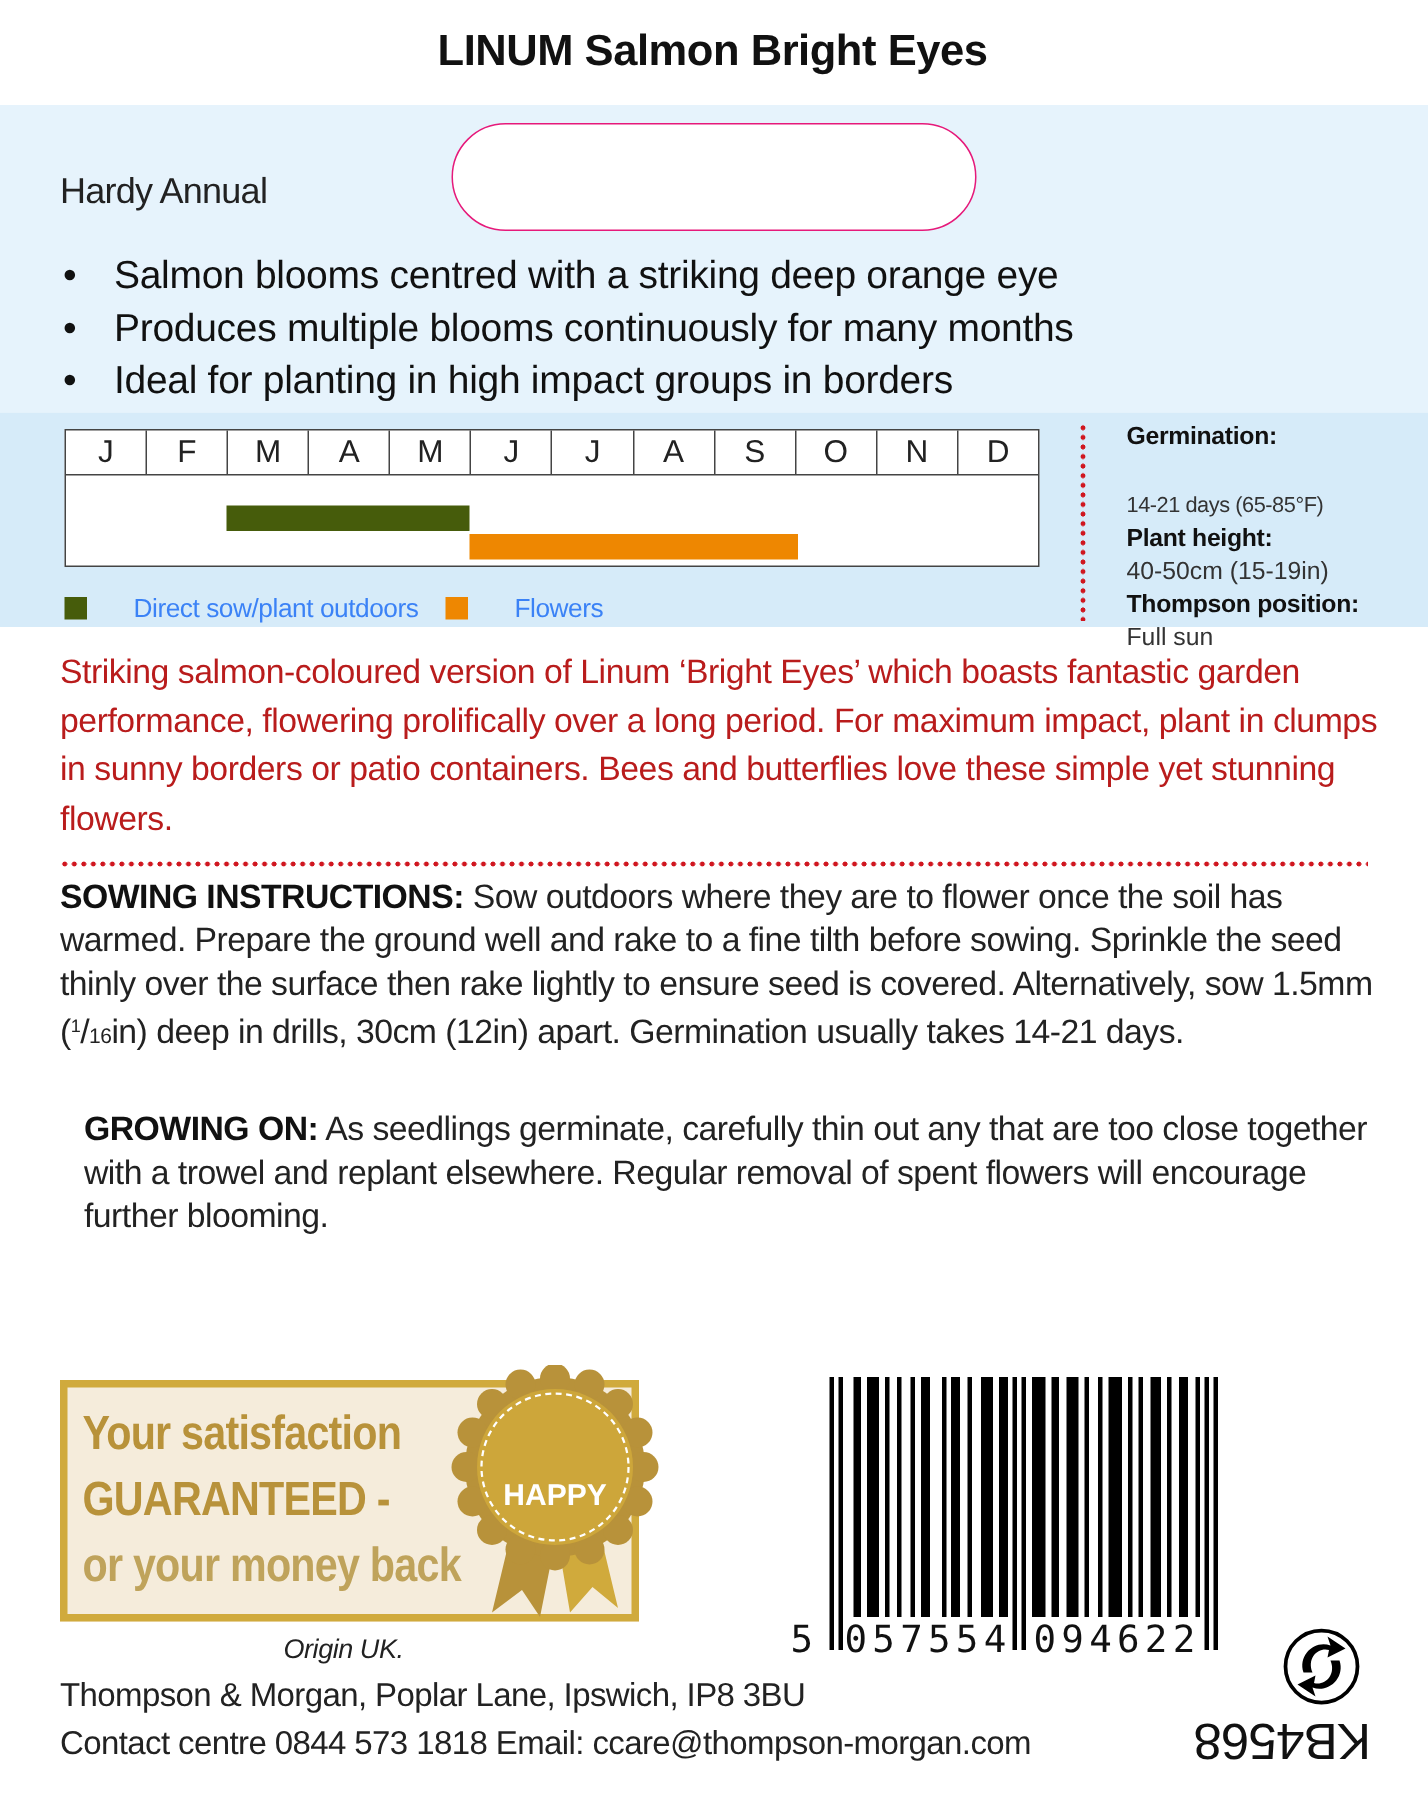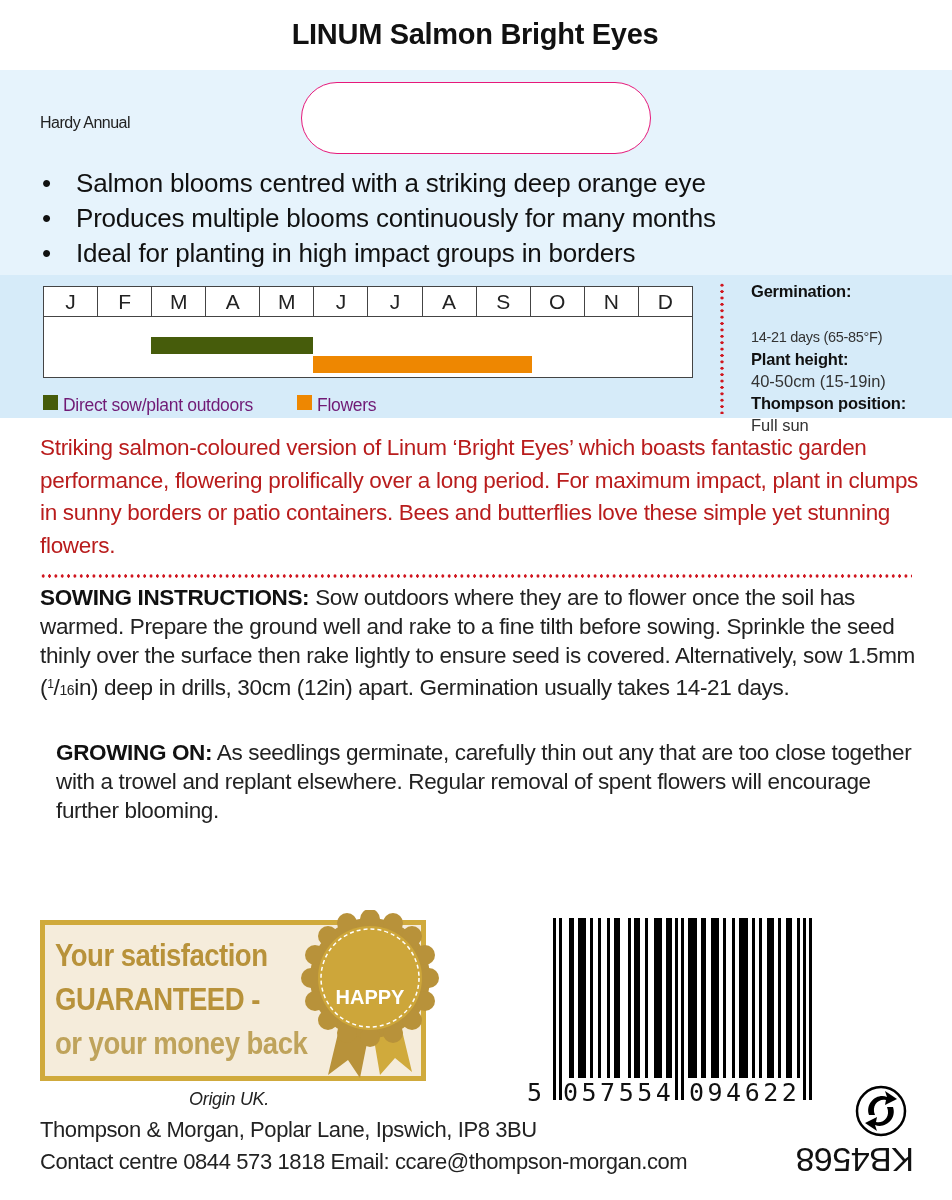--- a/index.html
+++ b/index.html
@@ -5,39 +5,39 @@
   * { box-sizing: border-box; margin: 0; padding: 0; }
   html, body { width: 952px; height: 1200px; background: #ffffff; overflow: hidden; }
   body { position: relative; font-family: "Liberation Sans", sans-serif; color: #111; }
 
   .title { position: absolute; left: 0; top: 18px; width: 908px; text-align: center;
            font-size: 29px; font-weight: bold; letter-spacing: -0.3px; margin-left: 21px; }
 
   .band-top { position: absolute; left: 0; top: 70px; width: 952px; height: 205px; background: #e6f3fc; }
   .band-cal { position: absolute; left: 0; top: 275px; width: 952px; height: 143px; background: #d6ebf9; }
 
-  .type-label { position: absolute; left: 40px; top: 114px; font-size: 16px; color: #222; letter-spacing: -0.5px; }
+  .type-label { position: absolute; left: 40px; top: 114px; font-size: 24px; color: #222; letter-spacing: -0.5px; }
   .name-box { position: absolute; left: 301px; top: 82px; width: 350px; height: 72px;
               background: #fff; border: 1.5px solid #e6197a; border-radius: 36px; }
 
   .bullets { position: absolute; left: 40px; top: 166px; list-style: none; }
   .bullets li { position: relative; font-size: 26px; line-height: 35px; padding-left: 36px; letter-spacing: -0.2px; }
   .bullets li::before { content: "\2022"; position: absolute; left: 2px; top: 0; }
 
   .cal { position: absolute; left: 43px; top: 286px; width: 650px; height: 92px;
          border: 1.5px solid #444; background: #fff; }
   .cal-head { display: flex; height: 30px; border-bottom: 1.5px solid #444; }
   .cal-head span { flex: 1; text-align: center; font-size: 21px; line-height: 29px; color: #222;
                    border-left: 1.5px solid #444; }
   .cal-head span:first-child { border-left: none; }
   .bar { position: absolute; height: 17px; }
   .bar.sow { background: #465c0b; left: 107px; width: 162px; top: 50px; }
   .bar.flower { background: #ee8701; left: 269px; width: 219px; top: 69px; }
 
-  .legend { position: absolute; top: 395px; font-size: 17.5px; color: #701a75; letter-spacing: -0.3px; display: flex; align-items: flex-start; }
+  .legend { position: absolute; top: 395px; font-size: 17.5px; color: #3b82f6; letter-spacing: -0.3px; display: flex; align-items: center; gap: 26px; }
   .legend .sw { width: 15px; height: 15px; margin-right: 5px; display: inline-block; }
   .legend.l1 { left: 43px; }
   .legend.l2 { left: 297px; }
 
   .dots-v { position: absolute; left: 720px; top: 282px; width: 4px; height: 132px;
             background-image: radial-gradient(circle, #d0161f 1.5px, transparent 1.8px);
             background-size: 4px 6.4px; }
 
   .info { position: absolute; left: 751px; top: 280px; }
   .info .k { font-size: 16.5px; font-weight: bold; line-height: 22px; color: #111; letter-spacing: -0.2px; }

